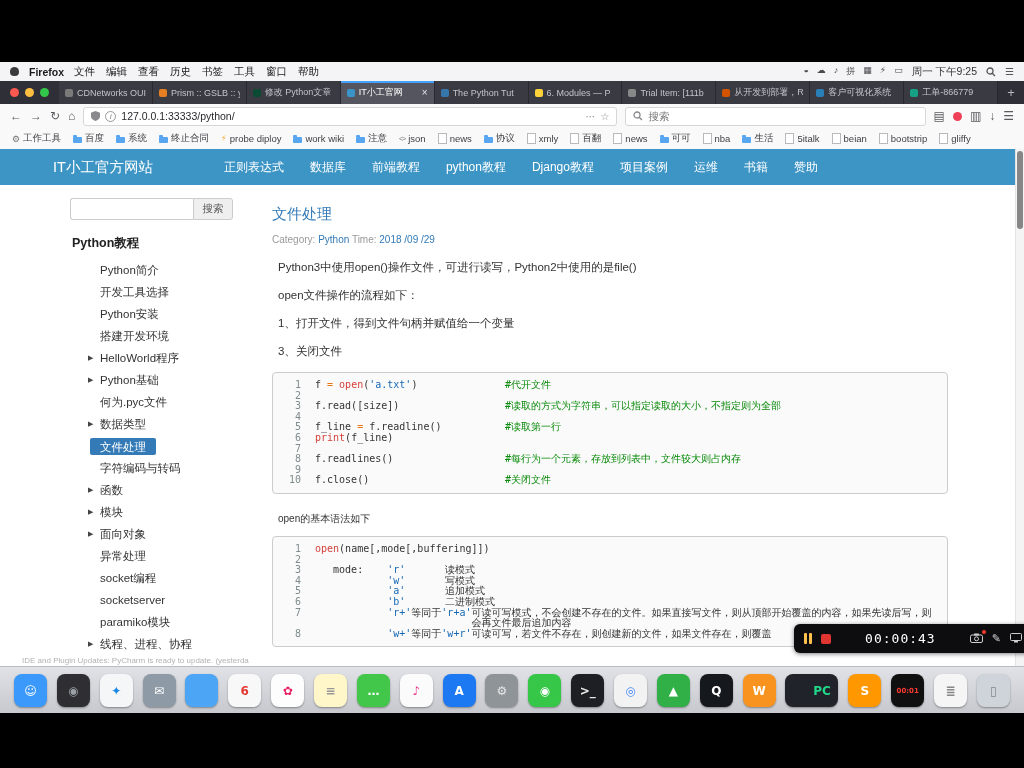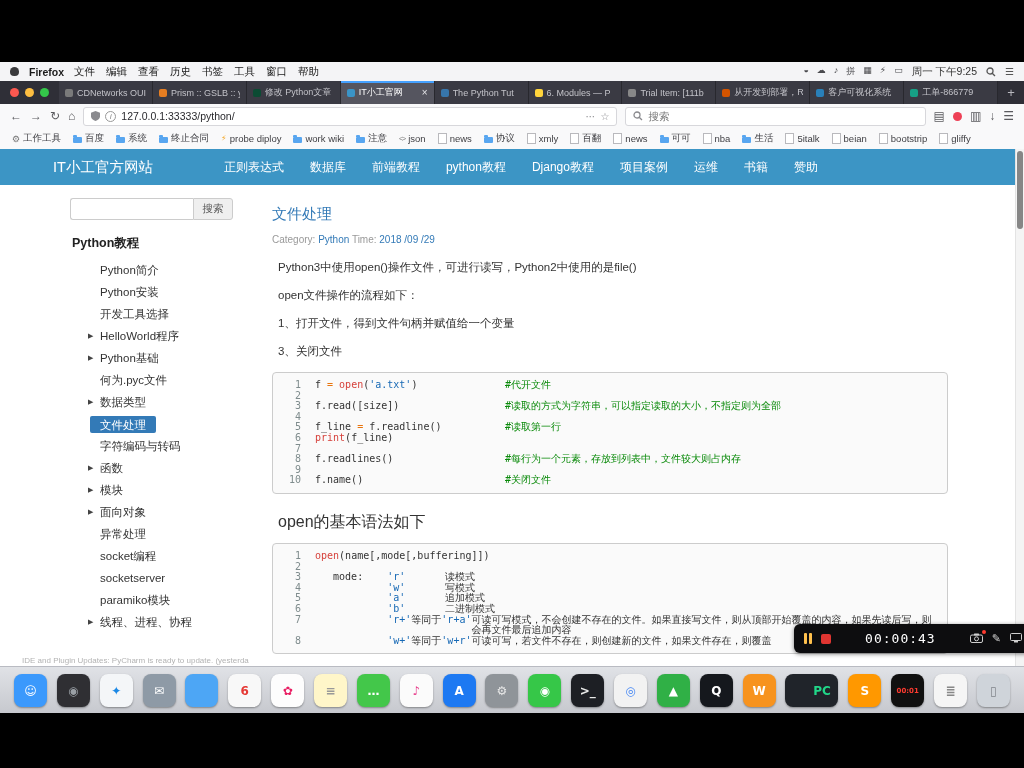--- a/index.html
+++ b/index.html
@@ -93,21 +93,21 @@
   .lineno{width:18px;flex:none;text-align:right;margin-right:14px;color:#7f8c8d;}
   .c1code{flex:none;display:inline-block;min-width:190px;white-space:pre;}
   .ccomment{flex:1;}
   .c2left{flex:none;white-space:pre;min-width:130px;}
   .c2desc{flex:1;}
   .tok-pln{color:#333;}
   .tok-op{color:#e8740c;}
   .tok-fn{color:#d6413b;}
   .tok-str{color:#1769b5;}
   .tok-com{color:#0a8a0a;}
-  .subtext{font-size:16px;color:#333;margin:18px 0 10px 6px;}
+  .subtext{font-size:10px;color:#333;margin:18px 0 10px 6px;}
 
   .statusnote{position:absolute;left:22px;bottom:1px;font-size:8px;color:#b3b3b3;text-align:right;}
   .scrollbar{position:absolute;right:0;top:0;width:8px;height:100%;background:#f4f4f4;border-left:1px solid #e3e3e3;}
   .scroll-thumb{position:absolute;top:2px;left:1px;width:6px;height:78px;background:#868686;border-radius:3px;}
 
   
   #recorder{position:absolute;left:794px;top:624px;width:218px;height:29px;background:#0d0d0f;
     border-radius:6px;display:flex;align-items:center;gap:9px;padding:0 10px;z-index:60;
     box-shadow:0 1px 4px rgba(0,0,0,.5);}
   .rec-pause{display:flex;gap:2px;}
@@ -346,22 +346,23 @@
     </div>
     <div class="pagebody">
       <aside>
         <div class="searchrow">
           <input type="text" style="">
           <button>搜索</button>
         </div>
         <div class="sideheading">Python教程</div>
         <ul id="side-list">
             <li class="side-item"><span class="side-label">Python简介</span></li>
+            <li class="side-item"><span class="side-label">开发工具选择</span></li>
             <li class="side-item"><span class="side-label">Python安装</span></li>
-            <li class="side-item"><span class="side-label">开发工具选择</span></li>
+            <li class="side-item"><span class="side-label">搭建开发环境</span></li>
             <li class="side-item"><span class="side-arrow">▶</span><span class="side-label">HelloWorld程序</span></li>
             <li class="side-item"><span class="side-arrow">▶</span><span class="side-label">Python基础</span></li>
             <li class="side-item"><span class="side-label">何为.pyc文件</span></li>
             <li class="side-item"><span class="side-arrow">▶</span><span class="side-label">数据类型</span></li>
             <li class="side-item active"><span class="side-label">文件处理</span></li>
             <li class="side-item"><span class="side-label">字符编码与转码</span></li>
             <li class="side-item"><span class="side-arrow">▶</span><span class="side-label">函数</span></li>
             <li class="side-item"><span class="side-arrow">▶</span><span class="side-label">模块</span></li>
             <li class="side-item"><span class="side-arrow">▶</span><span class="side-label">面向对象</span></li>
             <li class="side-item"><span class="side-label">异常处理</span></li>
@@ -421,21 +422,21 @@
               <span class="lineno">8</span>
               <span class="c1code"><span class="tok-pln">f.readlines()</span></span>
               <span class="tok-com ccomment">#每行为一个元素，存放到列表中，文件较大则占内存</span>
             </div>
             <div class="crow">
               <span class="lineno">9</span>
               <span class="c1code"></span>
             </div>
             <div class="crow">
               <span class="lineno">10</span>
-              <span class="c1code"><span class="tok-pln">f.name()</span></span>
+              <span class="c1code"><span class="tok-pln">f.close()</span></span>
               <span class="tok-com ccomment">#关闭文件</span>
             </div>
           </div>
         <p class="subtext">open的基本语法如下</p>
         <div class="codeblock">
             <div class="crow">
               <span class="lineno">1</span>
               <span class="c2left"><span class="tok-fn">open</span><span class="tok-pln">(name[,mode[,buffering]])</span></span>
             </div>
             <div class="crow">

